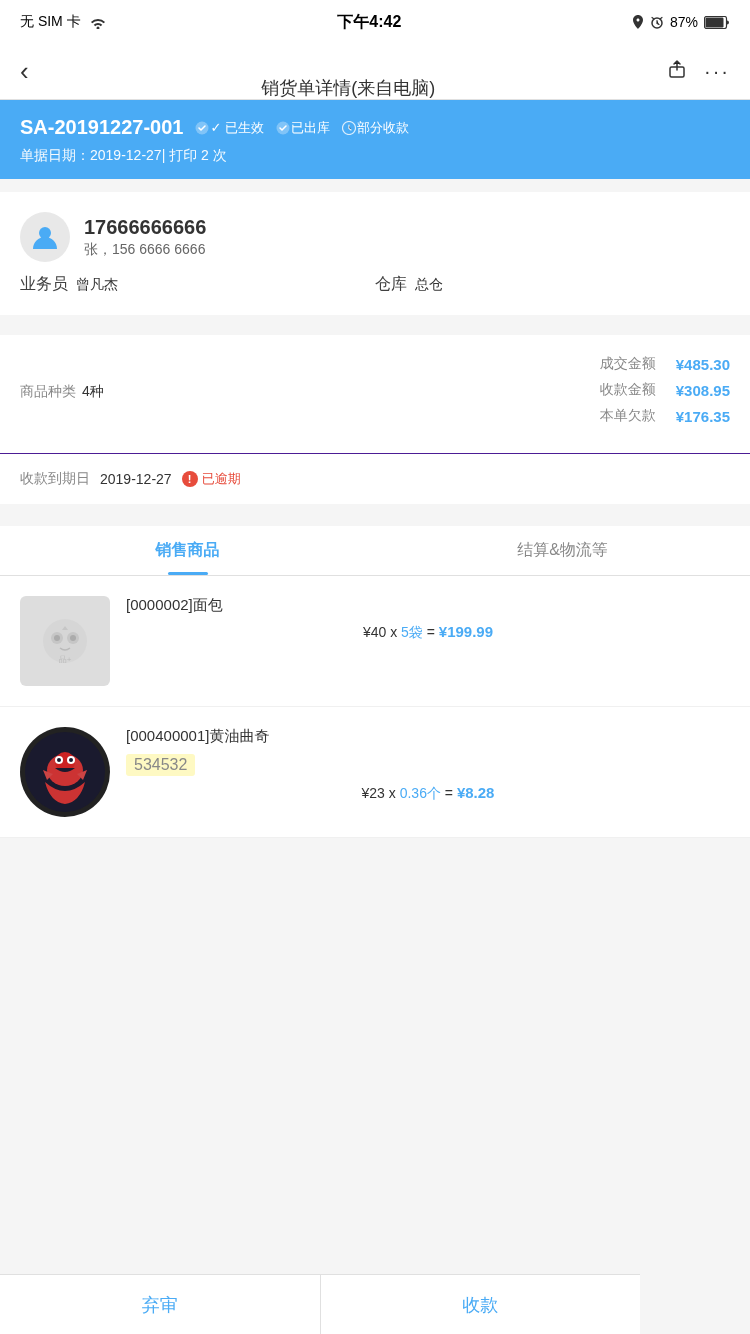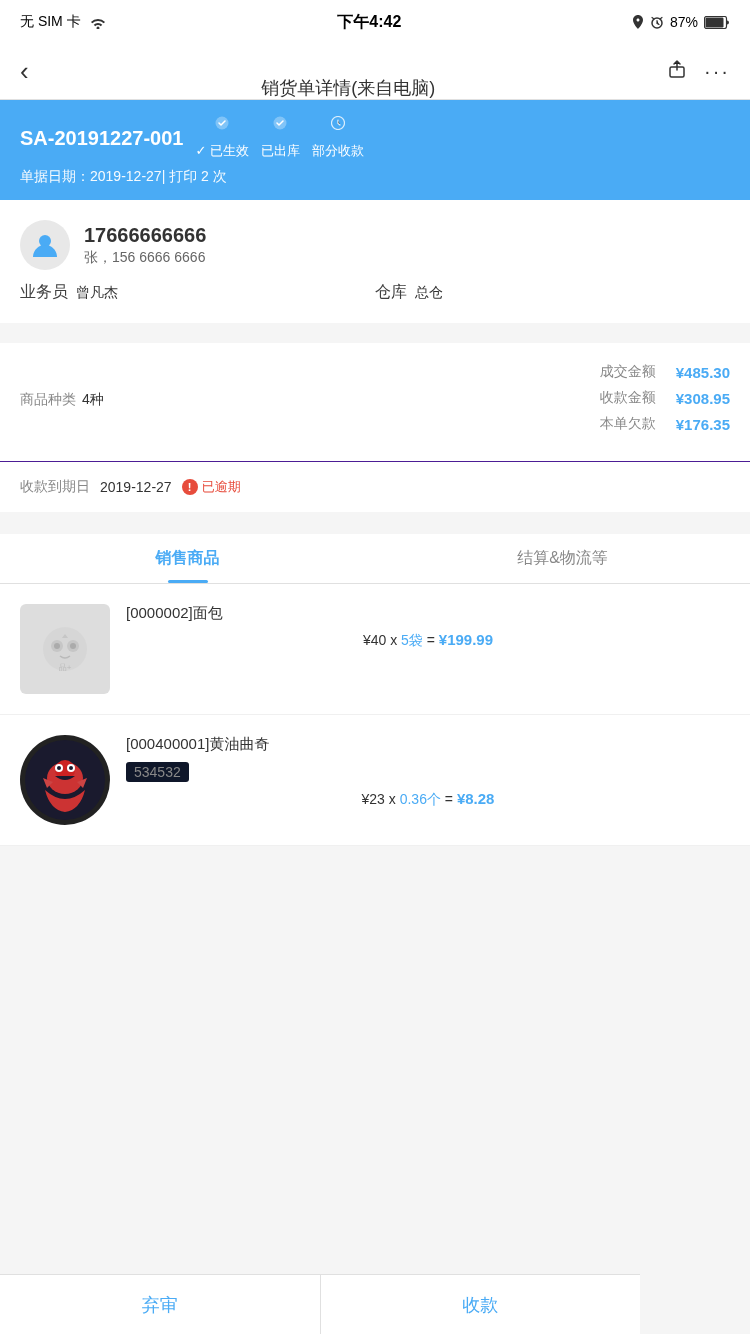--- a/index.html
+++ b/index.html
@@ -55,40 +55,41 @@
       background: #4AABF5;
       padding: 16px 20px 14px;
     }
     .header-banner-top {
       display: flex; align-items: center; gap: 12px; margin-bottom: 8px;
     }
     .order-id {
       font-size: 20px; font-weight: 700; color: #fff;
     }
     .badge {
-      display: flex; align-items: center; gap: 12px;
-      font-size: 13px; color: #fff; font-weight: 500; flex-direction: column;
+      display: flex; align-items: center; gap: 1px;
+      font-size: 13px; color: #fff; font-weight: 500;
     }
     .header-banner-bottom {
       font-size: 14px; color: #fff; opacity: 0.95;
     }
 
     
     .section-card {
       background: #fff;
       margin-bottom: 10px;
     }
 
     
     .customer-section {
       background: #fff;
       padding: 20px;
       display: flex;
       flex-direction: column;
       gap: 12px;
+      margin-top: 13px;
     }
     .customer-row {
       display: flex; align-items: center; gap: 14px;
     }
     .avatar {
       width: 50px; height: 50px; border-radius: 50%;
       background: #e8e8e8;
       display: flex; align-items: center; justify-content: center;
       font-size: 26px; color: #4AABF5; flex-shrink: 0;
     }
@@ -176,22 +177,22 @@
     .product-list { background: #fff; }
     .product-item {
       display: flex; align-items: flex-start;
       padding: 20px;
       border-bottom: 1px solid #f0f0f0;
       gap: 16px;
     }
     .product-info { flex: 1; }
     .product-name { font-size: 15px; color: #333; margin-bottom: 8px; }
     .product-badge {
-      display: inline-block; background: #0f172a; color: #888;
-      font-size: 14px; padding: 2px 8px; border-radius: 3px; margin-bottom: 8px;
+      display: inline-block; background: #fef9c3; color: #888;
+      font-size: 16px; padding: 2px 8px; border-radius: 3px; margin-bottom: 8px;
     }
     .product-price {
       font-size: 14px; color: #333; text-align: center;
     }
     .product-price .highlight { color: #4AABF5; }
     .product-price .total { color: #4AABF5; font-weight: 700; font-size: 15px; }
 
     
     .bottom-bar {
       position: fixed; bottom: 0; left: 0;

